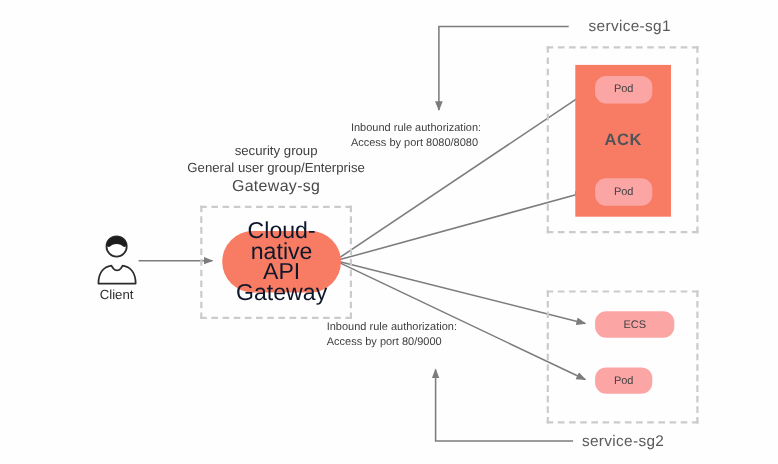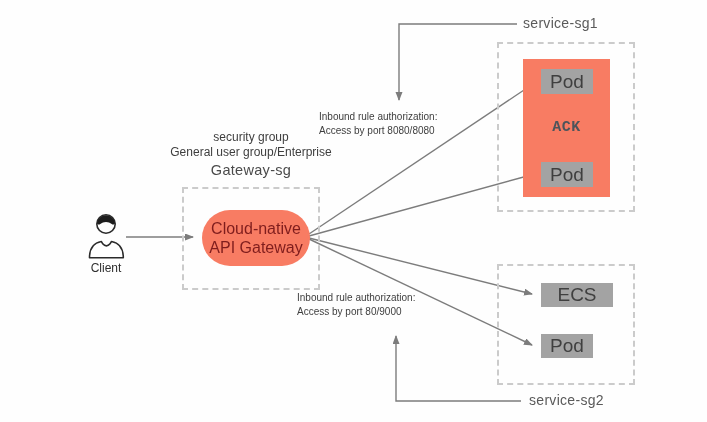--- a/index.html
+++ b/index.html
@@ -14,37 +14,37 @@
   .gw-box{left:182px;top:187px;width:134px;height:99px;}
   .sg1-box{left:497px;top:42px;width:134px;height:166px;}
   .sg2-box{left:497px;top:264px;width:134px;height:117px;}
 
   .captions{left:168px;top:130px;width:166px;text-align:center;font-size:12px;line-height:15px;color:#3e3e3e;}
   .gw-name{font-size:14.5px;color:#4a4a4a;margin-top:3px;letter-spacing:.3px;}
 
   .pill{
     left:202px;top:210px;width:108px;height:56px;background:#f87c63;border-radius:28px;
     display:flex;flex-direction:column;align-items:center;justify-content:center;
-    color:#7f1d1d;font-size:16px;line-height:19px;text-align:center;
+    color:#0f172a;font-size:21px;line-height:19px;text-align:center;
   }
 
   .ack-box{left:523px;top:59px;width:87px;height:138px;background:#f87c63;}
-  .ack-label{left:523px;top:119px;width:87px;text-align:center;font-size:15px;font-weight:bold;color:#4e545b;letter-spacing:.5px;font-family:Liberation Mono, monospace;}
+  .ack-label{left:523px;top:119px;width:87px;text-align:center;font-size:15px;font-weight:bold;color:#4e545b;letter-spacing:.5px;}
 
   .mint{
-    position:absolute;background:#a3a3a3;color:#3f3f3f;font-size:19px;
-    display:flex;align-items:center;justify-content:center;
+    position:absolute;background:#fca5a5;color:#3f3f3f;font-size:10px;
+    display:flex;align-items:center;justify-content:center;border-radius:10px;
   }
   .pod1{left:541px;top:69px;width:52px;height:25px;}
   .pod2{left:541px;top:162px;width:52px;height:25px;}
   .ecs {left:541px;top:283px;width:72px;height:24px;}
   .pod3{left:541px;top:334px;width:52px;height:24px;}
 
   .sg-label{font-size:14px;color:#5a5a5a;letter-spacing:.3px;}
-  .sg1-label{left:523px;top:15px;}
+  .sg1-label{left:535px;top:15px;}
   .sg2-label{left:529px;top:392px;}
 
   .rule{width:170px;font-size:10px;line-height:14px;color:#3e3e3e;}
   .rule1{left:319px;top:110px;}
   .rule2{left:297px;top:291px;}
 
   .client-wrap{left:66px;top:211px;width:80px;text-align:center;}
   .client-label{font-size:12px;color:#2f2f2f;margin-top:2px;}
 </style>
 </head>

